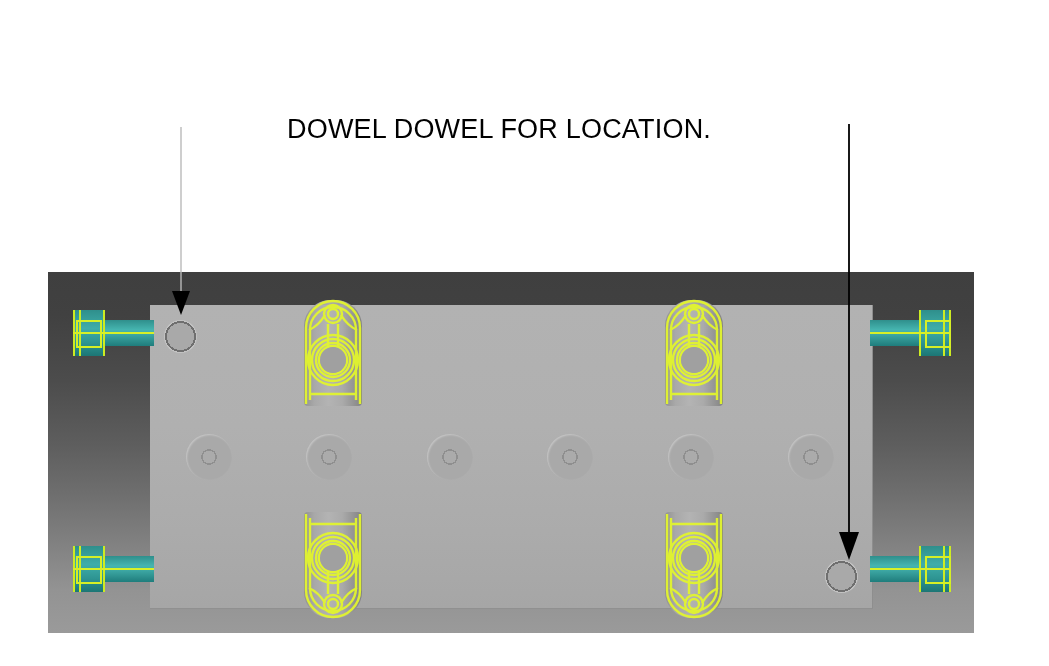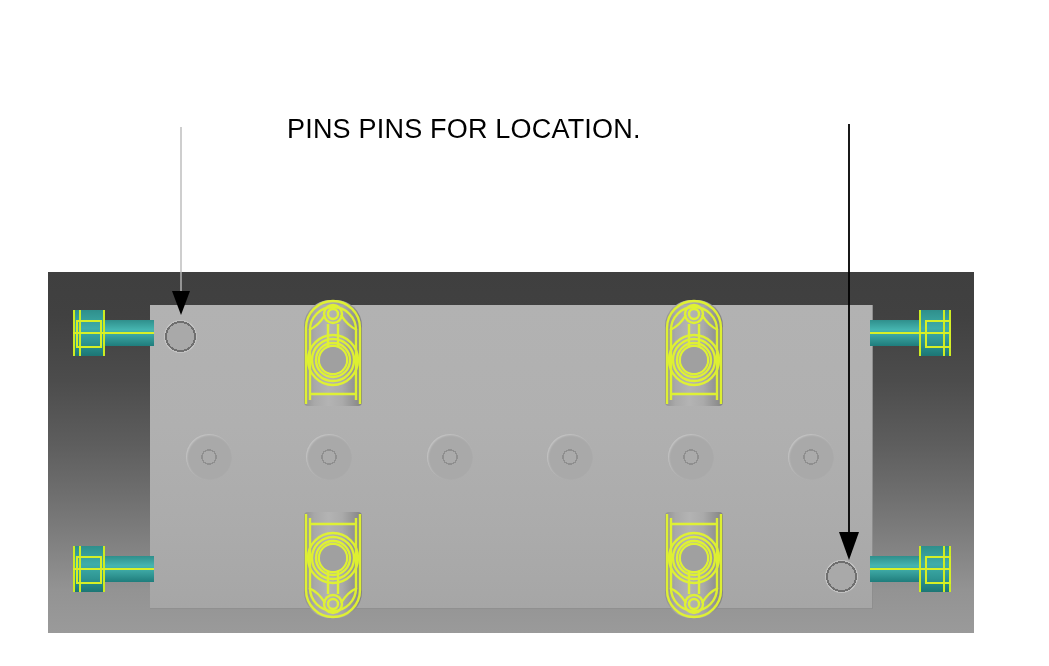--- a/index.html
+++ b/index.html
@@ -275,13 +275,13 @@
 <svg class="leader" style="left:160px; top:125px; width:44px; height:190px;" width="44" height="190" viewBox="0 0 44 190">
   <line x1="21" y1="2" x2="21" y2="166" stroke="#b9b9b9" stroke-width="1.4"></line>
   <polygon points="12,166 30,166 21,190" fill="#000000"></polygon>
 </svg>
 
 <svg class="leader" style="left:828px; top:122px; width:44px; height:440px;" width="44" height="440" viewBox="0 0 44 440">
   <line x1="21" y1="2" x2="21" y2="412" stroke="#000000" stroke-width="1.8"></line>
   <polygon points="11,410 31,410 21,438" fill="#000000"></polygon>
 </svg>
 
-<div class="annotation-title">PINS PINS FOR LOCATION.</div>
+<div class="annotation-title">DOWEL DOWEL FOR LOCATION.</div>
 
 </body></html>

